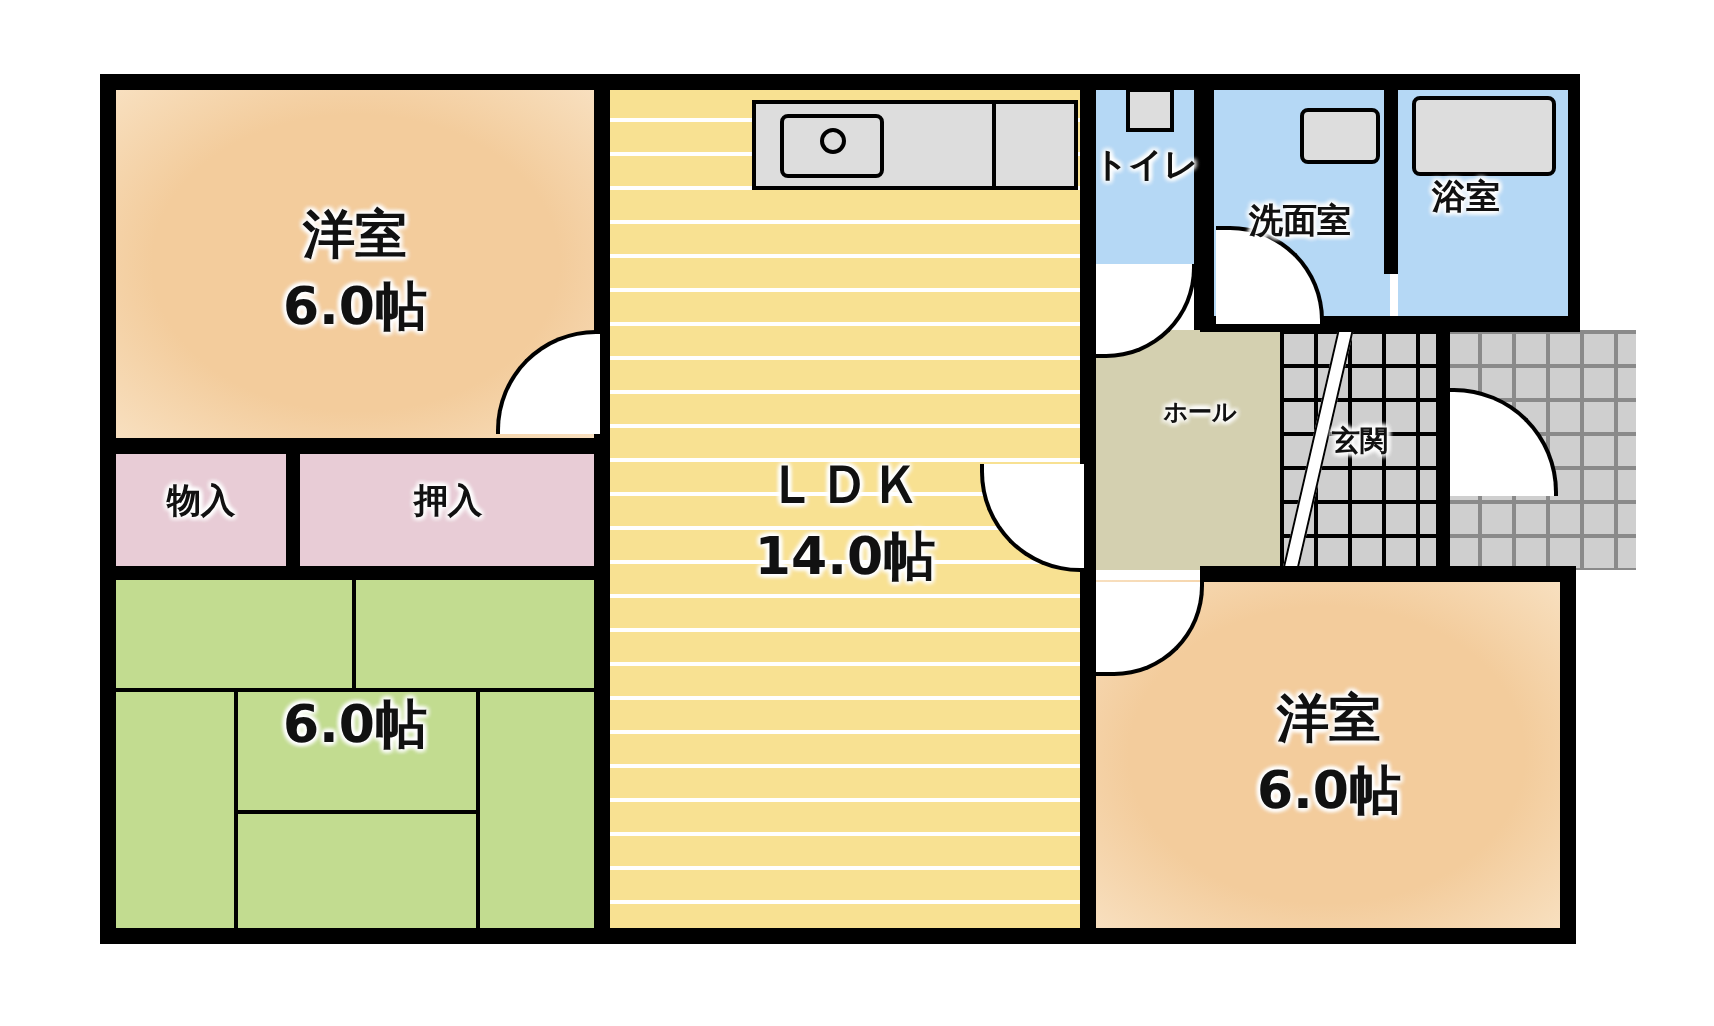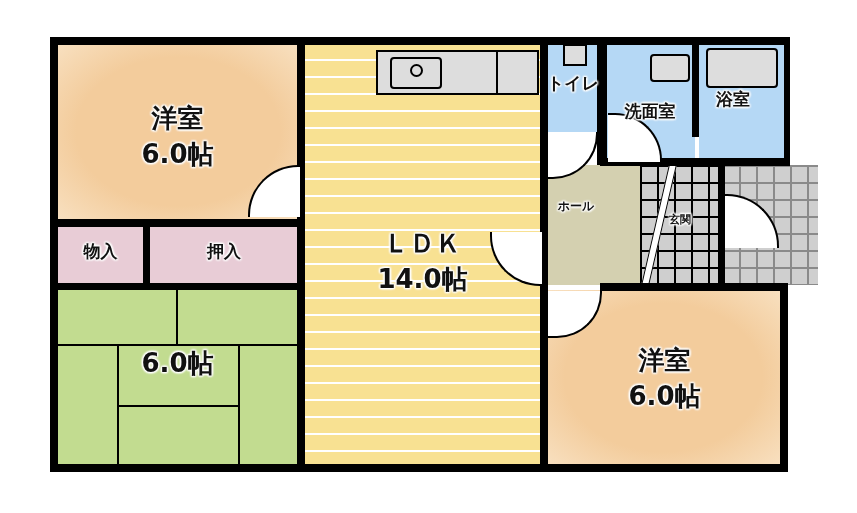--- a/index.html
+++ b/index.html
@@ -101,22 +101,22 @@
 </div>
 <div class="label md" style="left:540px;top:72px;width:66px;">
   <div>トイレ</div>
 </div>
 <div class="label md" style="left:605px;top:100px;width:90px;">
   <div>洗面室</div>
 </div>
 <div class="label md" style="left:699px;top:88px;width:68px;">
   <div>浴室</div>
 </div>
-<div class="label sm" style="left:536px;top:198px;width:80px;">
+<div class="label sm" style="left:560px;top:198px;width:80px;">
   <div>ホール</div>
 </div>
-<div class="label sm" style="left:655px;top:212px;width:50px;font-size:11px;">
+<div class="label sm" style="left:655px;top:212px;width:50px;font-size:14px;">
   <div>玄関</div>
 </div>
 <div class="label lg" style="left:597px;top:342px;width:135px;">
   <div>洋室</div>
   <div>6.0帖</div>
 </div>
 
 </body></html>

